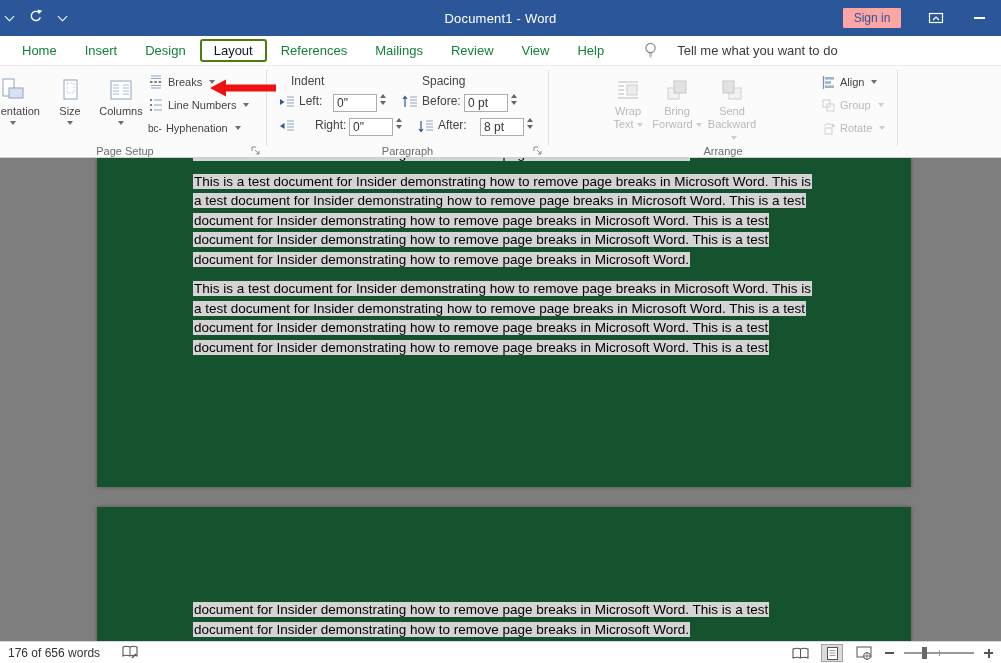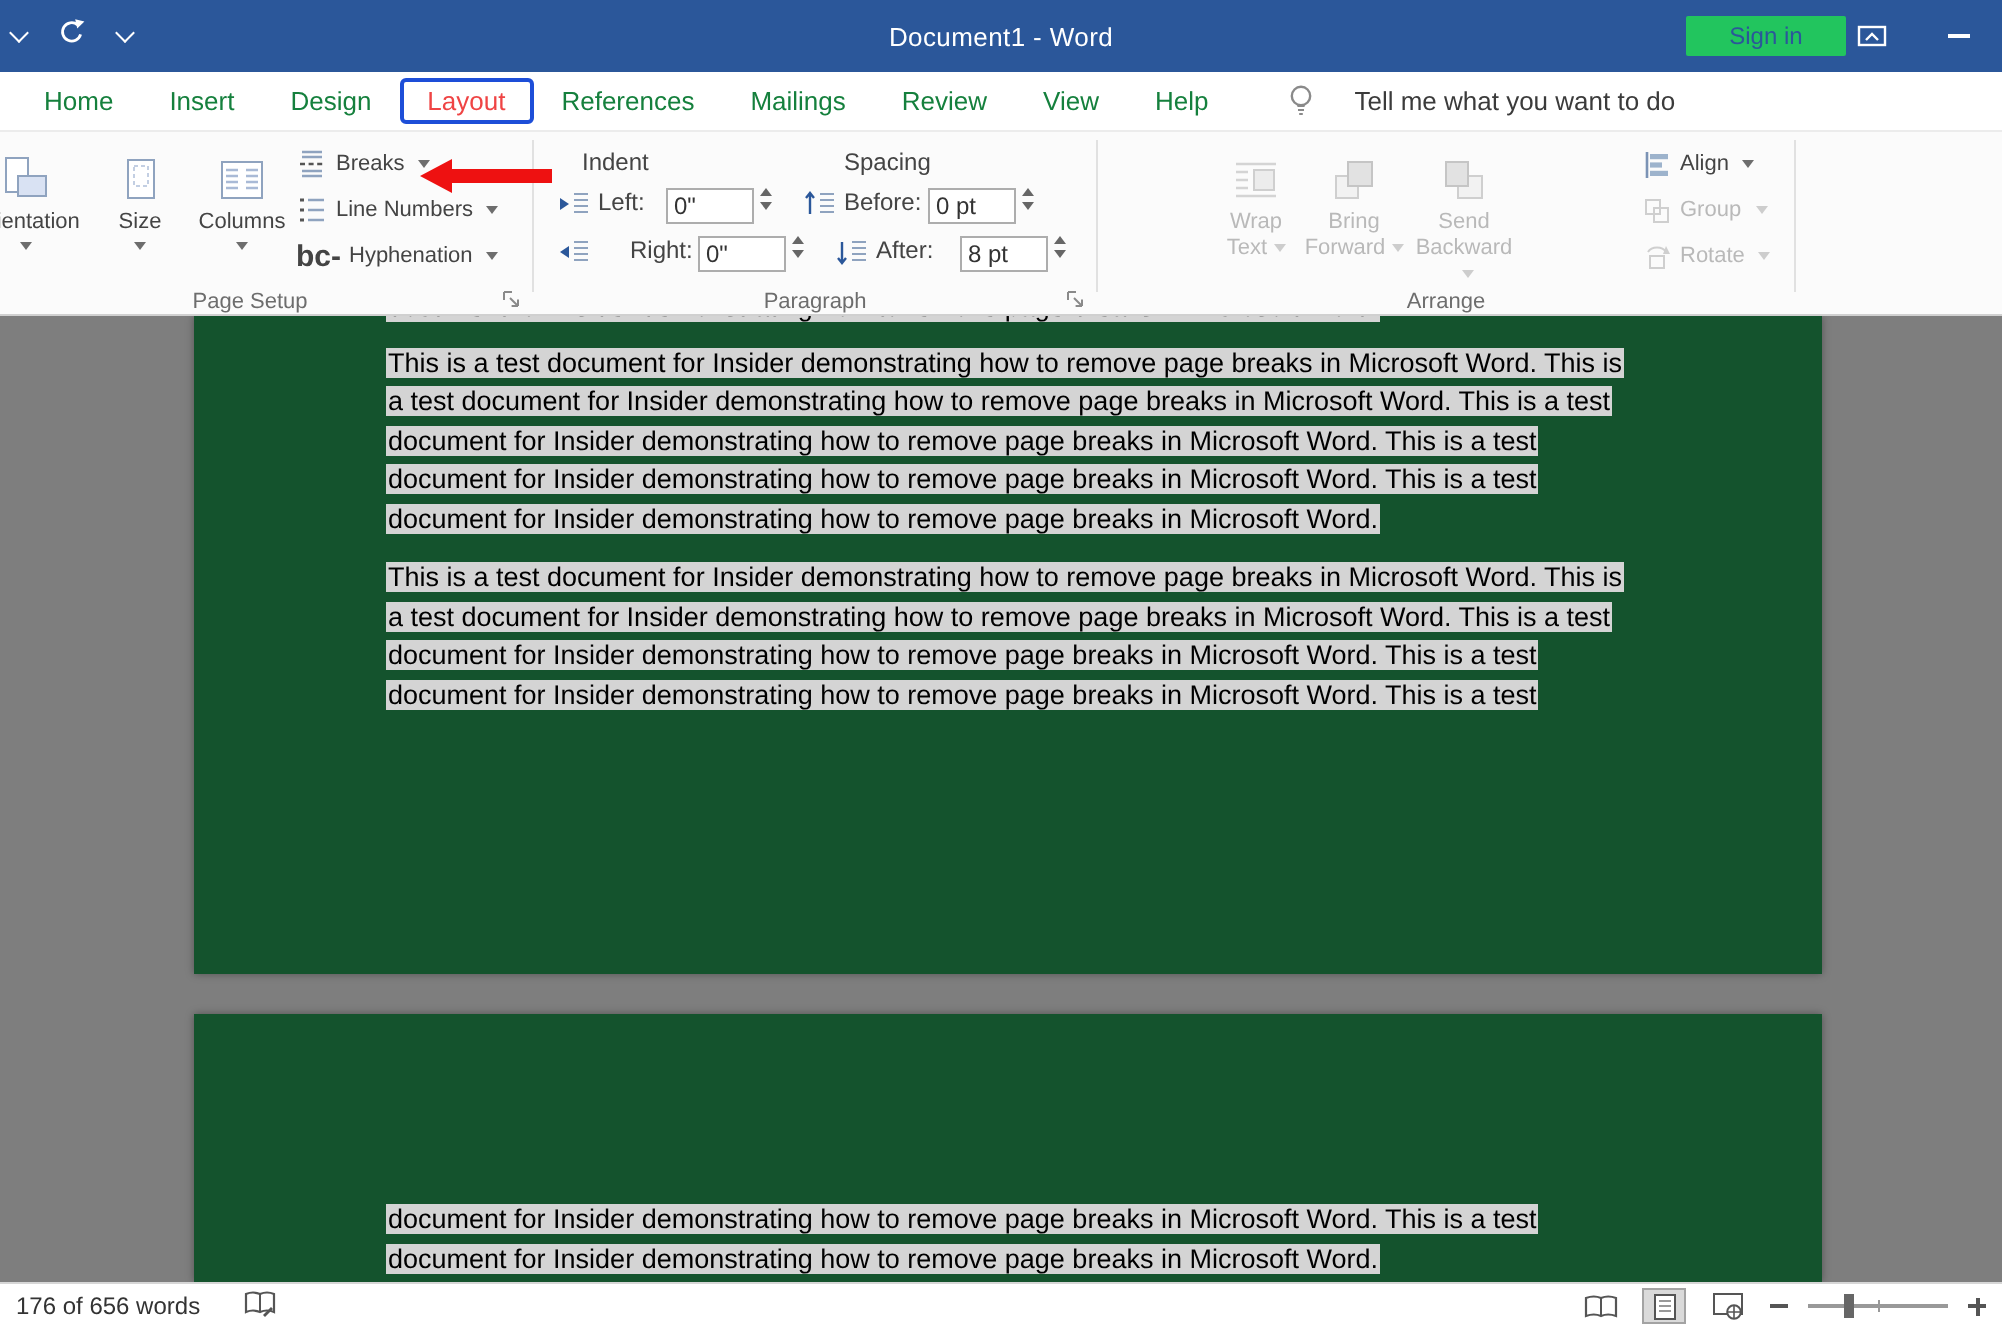--- a/index.html
+++ b/index.html
@@ -6,29 +6,29 @@
   body{width:1001px;height:663px;position:relative;overflow:hidden;
        font-family:"Liberation Sans",sans-serif;background:#fff}
 
   
   #titlebar{position:absolute;top:0;left:0;right:0;height:36px;background:#2b579a;color:#fff}
   .qat{position:absolute;left:6px;top:0;height:36px;display:flex;align-items:center;gap:16px}
   .chev{width:7px;height:7px;border-right:1.6px solid #fff;border-bottom:1.6px solid #fff;
         transform:rotate(45deg);margin-top:-3px}
   #win-title{position:absolute;left:0;right:0;top:0;height:36px;display:flex;align-items:center;
         justify-content:center;font-size:13px;letter-spacing:.2px}
-  #signin{position:absolute;left:843px;top:8px;width:80px;height:20px;background:#22c55e;color:#2b579a;
+  #signin{position:absolute;left:843px;top:8px;width:58px;height:20px;background:#fca5a5;color:#2b579a;
         font-size:12px;display:flex;align-items:center;justify-content:center;border-radius:1px;cursor:pointer}
   .tb-ic{position:absolute;top:10px;cursor:pointer}
 
   
   #tabrow{position:absolute;top:36px;left:0;right:0;height:30px;background:#fff;display:flex;
         align-items:center;padding-left:8px;border-bottom:1px solid #ececec}
   .tab{padding:4px 14px;font-size:13px;color:#15803d;cursor:pointer;white-space:nowrap}
-  .tab-active{color:#ef4444;border:2px solid #1d4ed8;border-radius:3px;padding:2px 12px}
+  .tab-active{color:#0f172a;border:2px solid #4d7c0f;border-radius:3px;padding:2px 12px}
   #tellme{display:flex;align-items:center;gap:20px;margin-left:26px;font-size:13px;color:#3b3b3b;cursor:pointer}
 
   
   #ribbon{position:absolute;top:66px;left:0;right:0;height:92px;background:#fbfbfb;
         border-bottom:1px solid #d0d0d0}
   .vsep{position:absolute;top:4px;height:76px;width:1px;background:#e1e1e1}
   .rgroup{position:absolute;top:0;height:92px}
   .grp-label{position:absolute;bottom:1px;left:0;right:0;text-align:center;font-size:11px;color:#6d6d6d}
   .launcher{position:absolute;right:4px;bottom:3px;width:12px;height:12px;cursor:pointer}
   .bigbtn{position:absolute;top:3px;display:flex;flex-direction:column;align-items:center;
@@ -44,21 +44,21 @@
   .dis .dd{border-top-color:#cdcdcd}
   .prow{position:absolute;display:flex;align-items:flex-start;height:20px;font-size:12px;color:#444}
   .numbox{width:44px;height:18px;border:1px solid #adadad;font-size:12px;padding:0 3px;color:#333;
         font-family:inherit;background:#fff}
   .spin{display:flex;flex-direction:column;gap:3px;margin-left:3px}
   .tri-u{width:0;height:0;border-left:3.5px solid transparent;border-right:3.5px solid transparent;
         border-bottom:4px solid #666;cursor:pointer}
   .tri-d{width:0;height:0;border-left:3.5px solid transparent;border-right:3.5px solid transparent;
         border-top:4px solid #666;cursor:pointer}
   .phead{position:absolute;font-size:12px;color:#444}
-  .hyph-ic{font-size:15px;font-weight:bold;color:#444;letter-spacing:0}
+  .hyph-ic{font-size:10px;font-weight:normal;color:#444;letter-spacing:0}
 
   
   .annot{position:absolute;pointer-events:none}
 
   
   #docarea{position:absolute;top:158px;left:0;right:0;height:483px;background:#7e7e7e;overflow:hidden}
   .page{position:absolute;left:97px;width:814px;background:#14532d;box-shadow:0 0 4px rgba(0,0,0,.35);overflow:hidden}
   .doc-text{position:absolute;left:96px;width:660px}
   .dline{height:19.5px;line-height:19.5px;white-space:nowrap;font-size:13.5px;color:#000}
   .hl{background:#d4d4d4;padding:0 1px}

